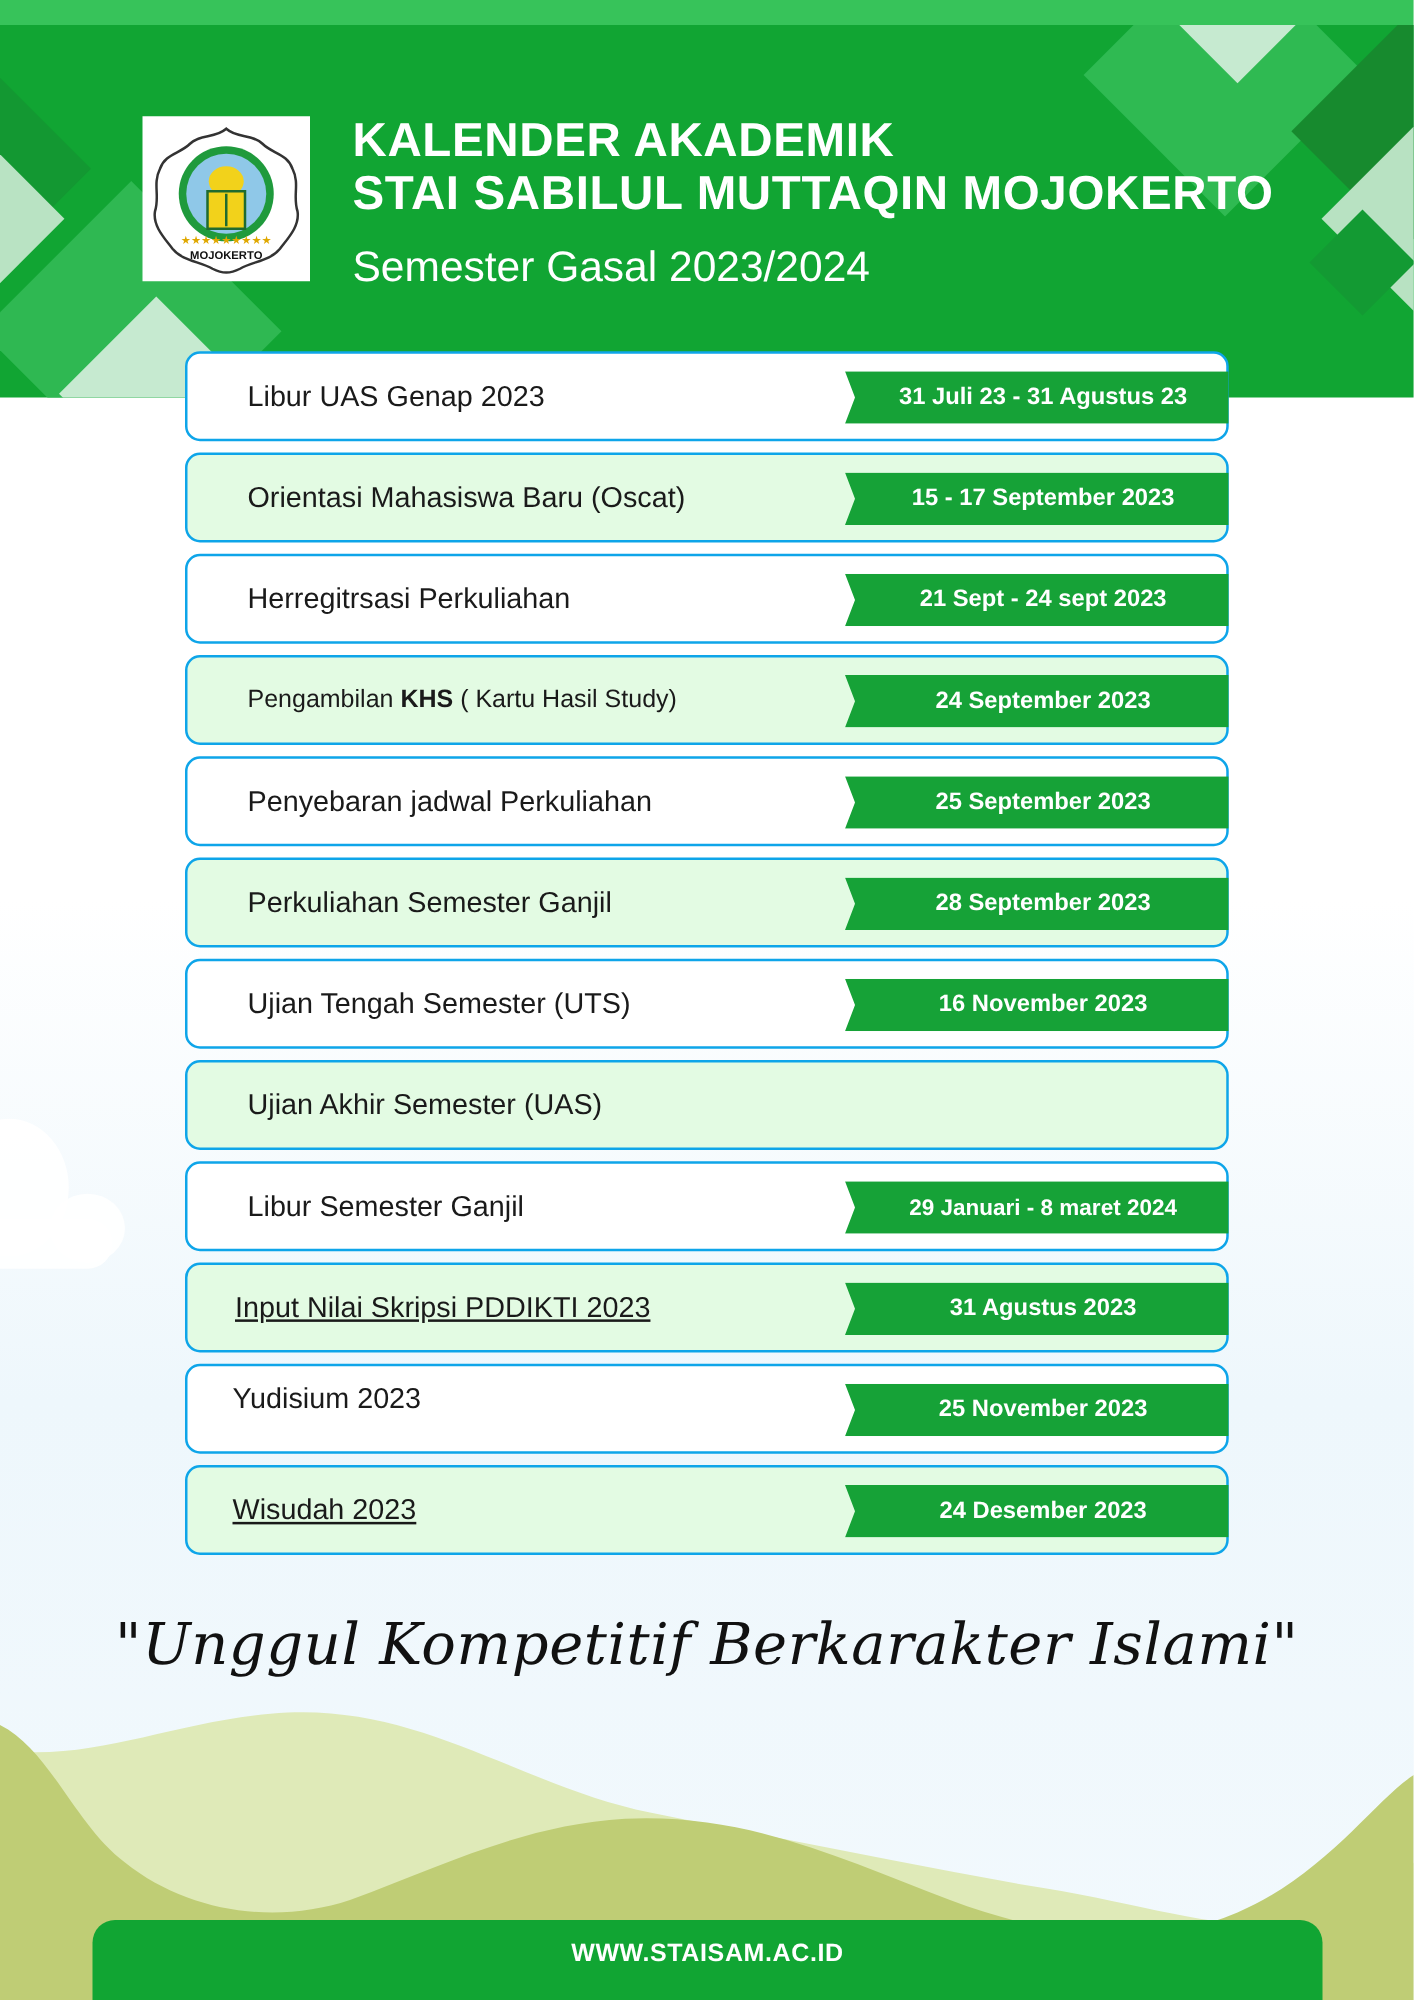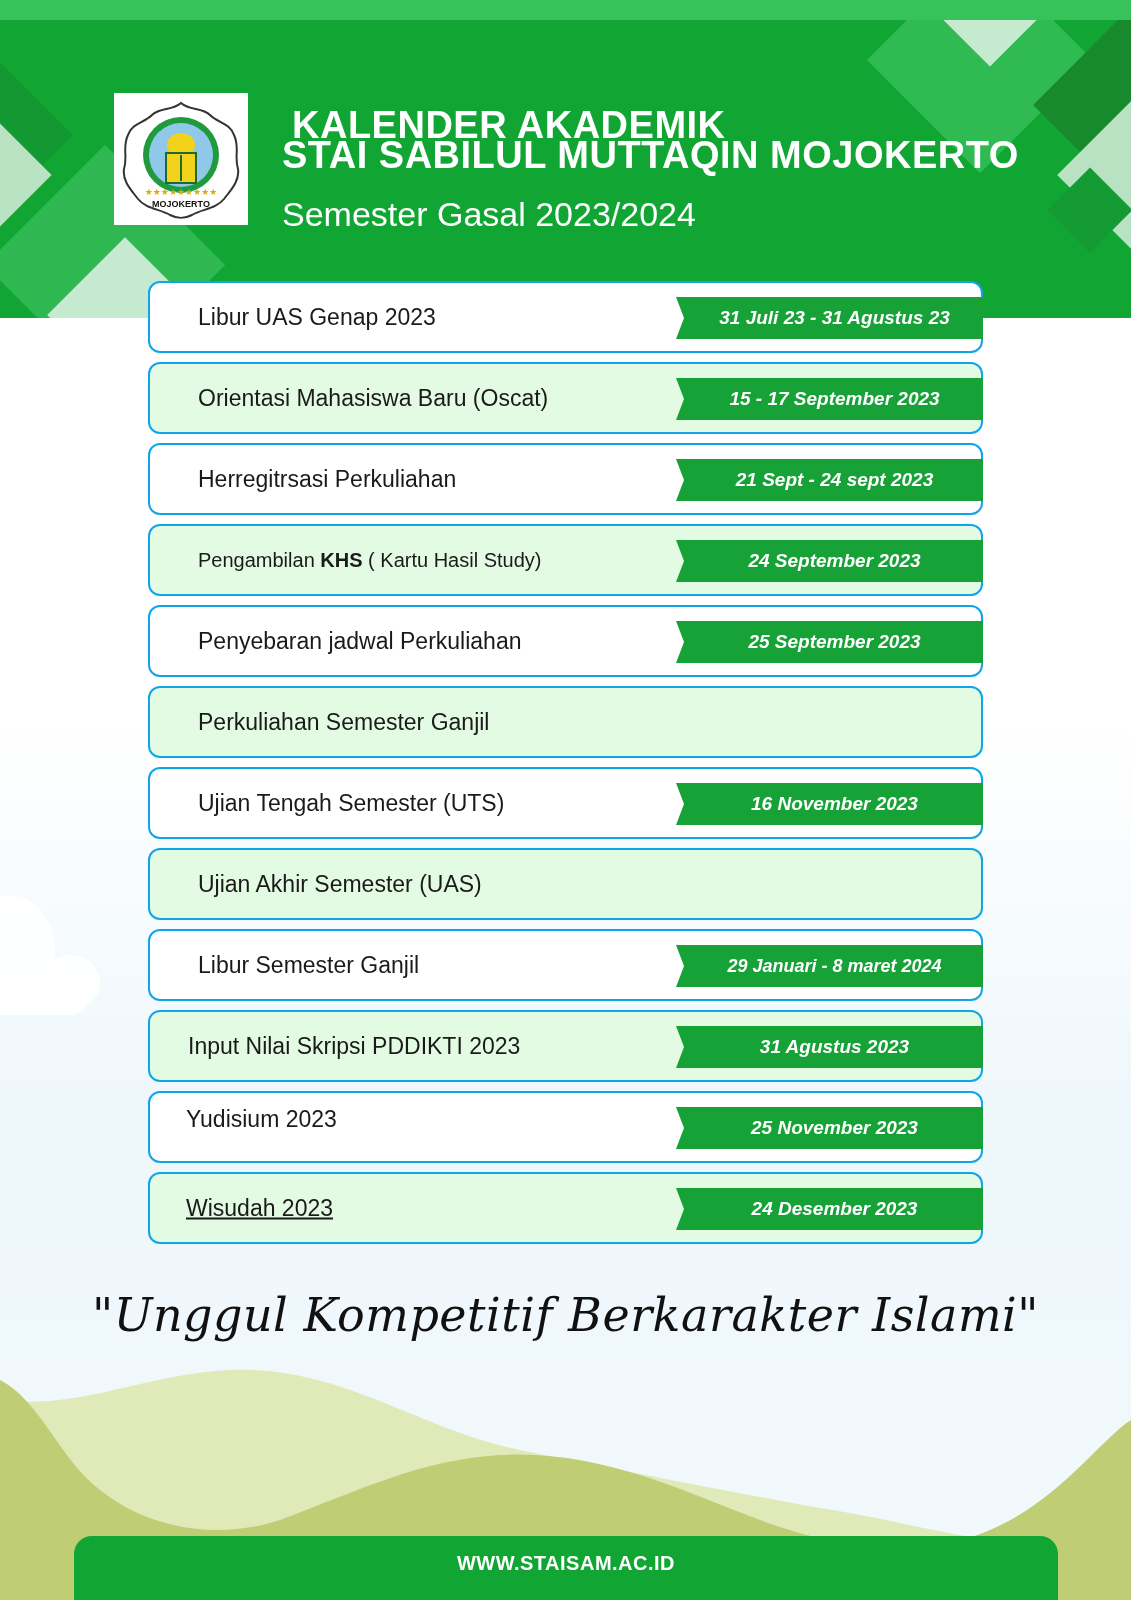--- a/index.html
+++ b/index.html
@@ -16,21 +16,21 @@
   }
   .deco { position: absolute; transform: rotate(45deg); }
   .logo-box {
     position: absolute; left: 114px; top: 93px; width: 134px; height: 132px;
     background: #ffffff; display: flex; align-items: center; justify-content: center;
   }
   .title-1, .title-2 {
     position: absolute; left: 282px; color: #ffffff; font-weight: bold;
     font-size: 38px; letter-spacing: 0.5px; white-space: nowrap;
   }
-  .title-1 { top: 104px; margin-left: 10px; }
+  .title-1 { top: 92px; }
   .title-2 { top: 134px; }
   .subtitle {
     position: absolute; left: 282px; top: 195px; color: #ffffff;
     font-size: 34px; white-space: nowrap;
   }
   .cloud { position: absolute; background: #ffffff; border-radius: 50%; opacity: 0.9; }
   .rows { position: absolute; left: 148px; top: 281px; width: 835px; }
   .row {
     position: absolute; left: 0; width: 835px; height: 72px;
     border: 2px solid #0ea5e9; border-radius: 12px;
@@ -42,21 +42,20 @@
     font-size: 23px; color: #1a1a1a; white-space: nowrap;
   }
   .row-label b { font-weight: bold; }
   .ribbon {
     position: absolute; right: -2px; top: 14px; width: 307px; height: 42px;
     background: #16a237;
     clip-path: polygon(0 0, 100% 0, 100% 100%, 0 100%, 8px 50%);
     display: flex; align-items: center; justify-content: center;
     color: #ffffff; font-weight: bold; font-size: 19px; white-space: nowrap;
     padding-left: 10px;
-    font-style: italic;
   }
   .motto {
     position: absolute; left: 0; top: 1288px; width: 1131px; text-align: center;
     font-family: "DejaVu Serif", serif; font-style: italic;
     font-size: 46px; color: #111111; letter-spacing: 0.5px;
   }
   .hills { position: absolute; left: 0; top: 1340px; width: 1131px; height: 260px; }
   .footer-bar {
     position: absolute; left: 74px; top: 1536px; width: 984px; height: 64px;
     background: #11a533; border-radius: 18px 18px 0 0;
@@ -119,34 +118,35 @@
   <div class="row mint" style="top:243px;text-align:center;">
     <span class="row-label" style="font-size:20px;"><span>Pengambilan </span><b>KHS</b><span> ( Kartu Hasil Study)</span></span>
     <div class="ribbon">24 September 2023</div>
   </div>
   <div class="row white" style="top:324px;">
     <span class="row-label">Penyebaran jadwal Perkuliahan</span>
     <div class="ribbon">25 September 2023</div>
   </div>
   <div class="row mint" style="top:405px;">
     <span class="row-label">Perkuliahan Semester Ganjil</span>
+    <div class="ribbon">28 September 2023</div>
   </div>
   <div class="row white" style="top:486px;">
     <span class="row-label">Ujian Tengah Semester (UTS)</span>
     <div class="ribbon">16 November 2023</div>
   </div>
   <div class="row mint" style="top:567px;">
     <span class="row-label">Ujian Akhir Semester (UAS)</span>
   </div>
   <div class="row white" style="top:648px;padding-left:15px;">
     <span class="row-label">Libur Semester Ganjil</span>
     <div class="ribbon" style="font-size:18px;">29 Januari - 8 maret 2024</div>
   </div>
   <div class="row mint" style="top:729px;">
-    <span class="row-label" style="left:38px;">Input Nilai Skripsi PDDIKTI 2023</span>
+    <span class="row-label" style="left:38px;text-decoration:underline;">Input Nilai Skripsi PDDIKTI 2023</span>
     <div class="ribbon">31 Agustus 2023</div>
   </div>
   <div class="row white" style="top:810px;">
     <span class="row-label" style="left:36px; top:38%;">Yudisium 2023</span>
     <div class="ribbon">25 November 2023</div>
   </div>
   <div class="row mint" style="top:891px;">
     <span class="row-label" style="left:36px;text-decoration:underline;">Wisudah 2023</span>
     <div class="ribbon">24 Desember 2023</div>
   </div>

